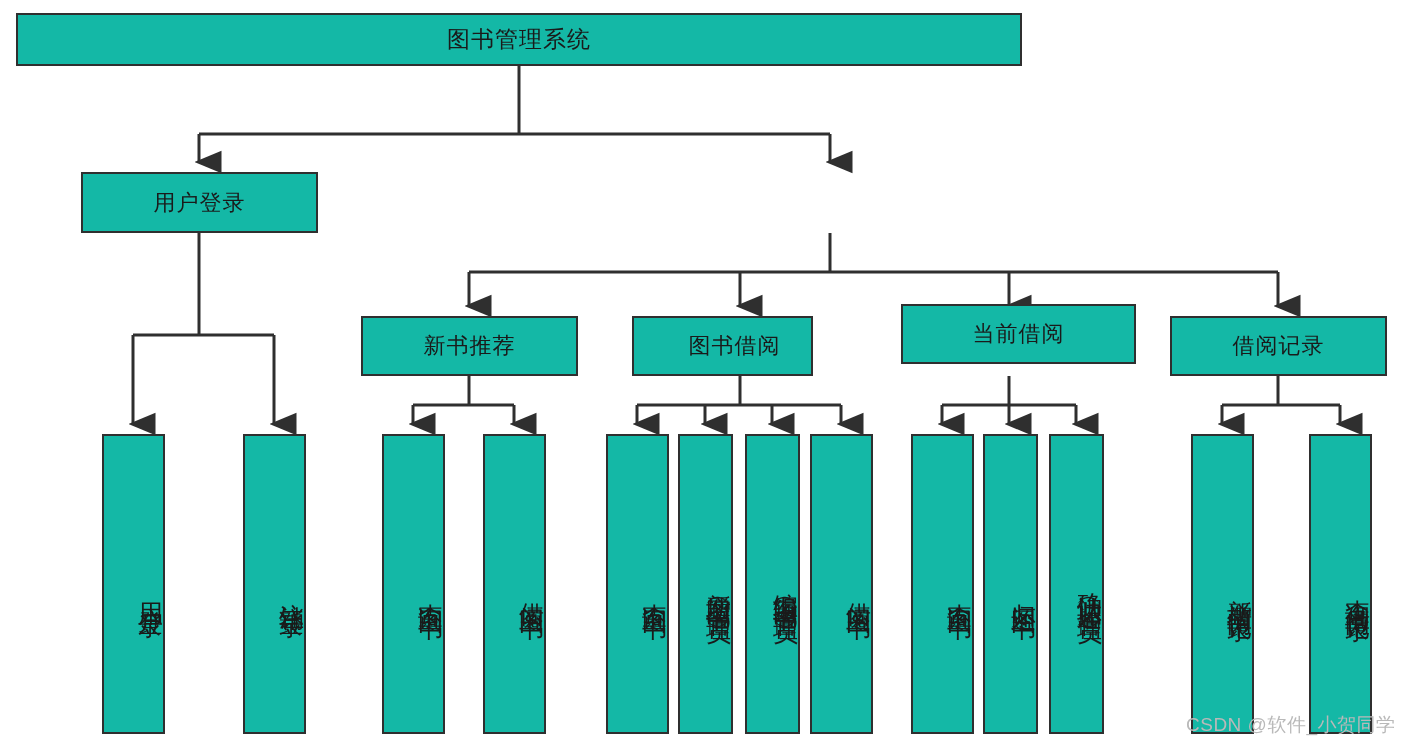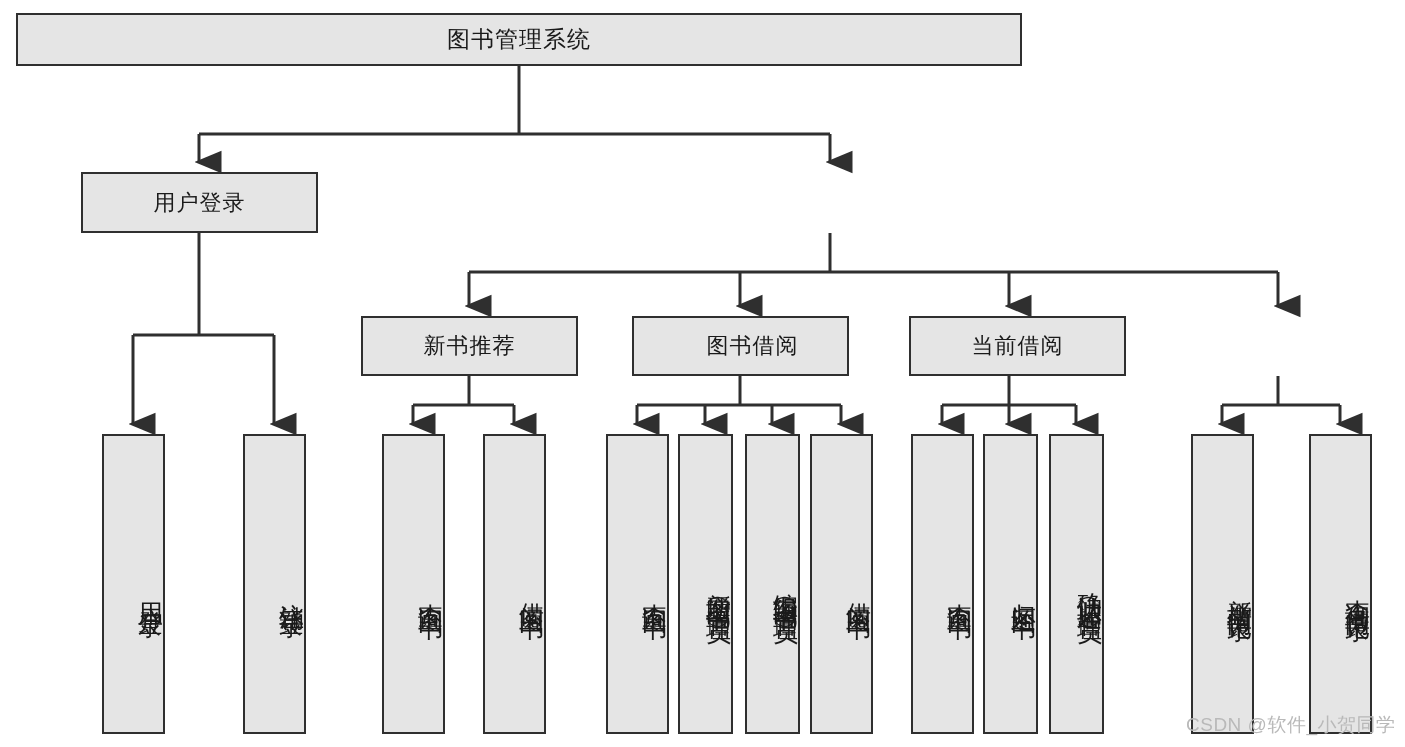--- a/index.html
+++ b/index.html
@@ -9,21 +9,21 @@
     font-family:"Liberation Sans","DejaVu Sans",sans-serif;
     overflow:hidden;
     position:relative;
   }
   #diagram{position:absolute;inset:0;}
   svg.edges{position:absolute;left:0;top:0;width:1405px;height:747px;}
 
   .node{
     position:absolute;
     box-sizing:border-box;
-    background:#e5e5e5;
+    background:#14b8a6;
     border:2.5px solid #2f2f2f;
     display:flex;
     align-items:center;
     justify-content:center;
     color:#1a1a1a;
   }
   .node.h{
     font-size:22px;
     letter-spacing:1px;
   }
@@ -112,25 +112,28 @@
     <span>图书管理系统</span>
   </div>
 
   <div class="node h" style="left:81px;top:172px;width:237px;height:61px;">
     <span>用户登录</span>
   </div>
 
   <div class="node h" style="left:361px;top:316px;width:217px;height:60px;text-align:right;">
     <span>新书推荐</span>
   </div>
-  <div class="node h" style="left:632px;top:316px;width:217px;height:60px;padding-left:24px;">
+  <div class="node h" style="left:632px;top:316px;width:181px;height:60px;padding-left:24px;">
     <span>图书借阅</span>
   </div>
-  <div class="node h" style="left:901px;top:316px;width:217px;height:60px;margin-left:8px;">
+  <div class="node h" style="left:901px;top:304px;width:235px;height:60px;">
     <span>当前借阅</span>
+  </div>
+  <div class="node h" style="left:1170px;top:316px;width:217px;height:60px;">
+    <span>借阅记录</span>
   </div>
 
   <div class="node v" style="left:102px;top:434px;width:63px;height:300px;">
     <span>用户登录</span>
   </div>
   <div class="node v" style="left:243px;top:434px;width:63px;height:300px;">
     <span>注销登录</span>
   </div>
 
   <div class="node v" style="left:382px;top:434px;width:63px;height:300px;">

